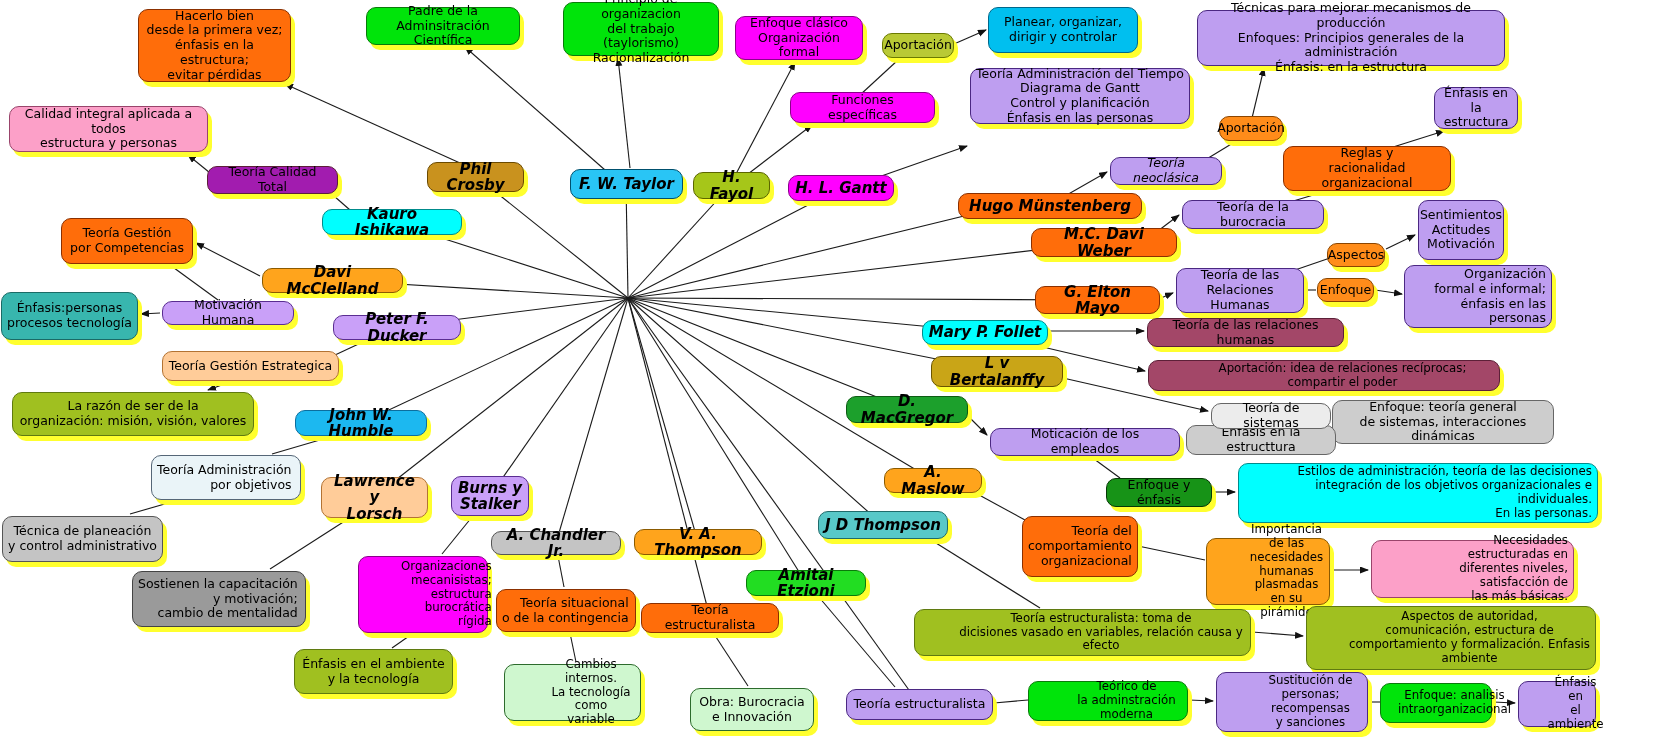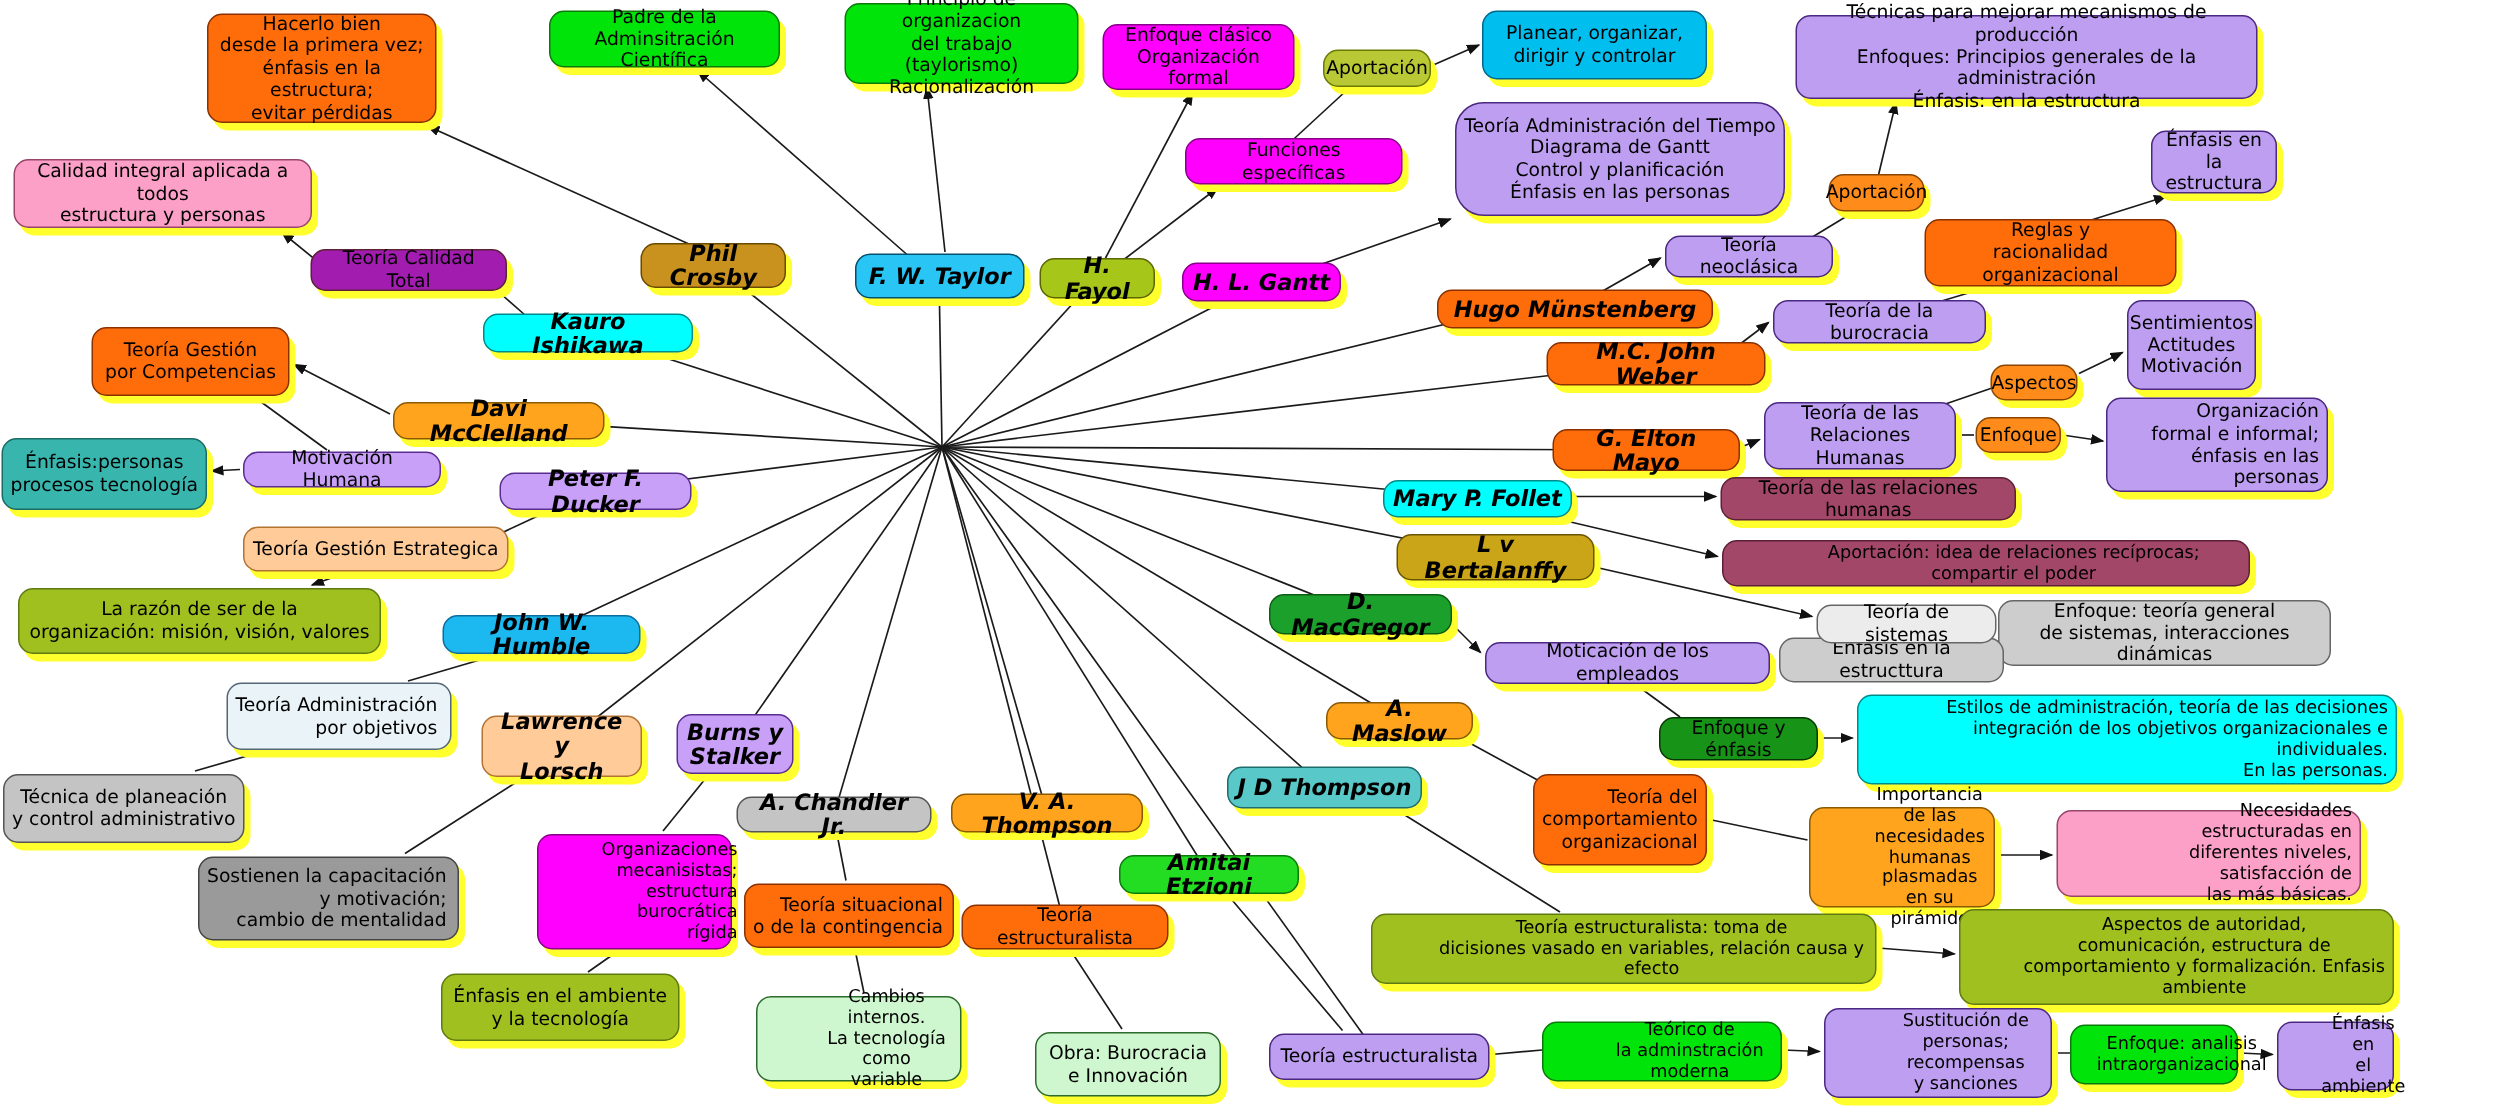--- a/index.html
+++ b/index.html
@@ -117,36 +117,36 @@
 Racionalización</div>
       <div class="node" style="left: 735px; top: 16px; width: 128px; height: 44px; background: rgb(255, 0, 255); border-color: rgb(139, 0, 139);">Enfoque clásico
 Organización formal</div>
       <div class="node" style="left: 882px; top: 33px; width: 72px; height: 25px; background: rgb(185, 201, 53); border-color: rgb(107, 122, 0);">Aportación</div>
       <div class="node" style="left: 988px; top: 7px; width: 150px; height: 46px; background: rgb(0, 191, 239); border-color: rgb(0, 104, 139);">Planear, organizar,
 dirigir y controlar</div>
       <div class="node" style="left: 1197px; top: 10px; width: 308px; height: 56px; background: rgb(190, 158, 240); border-color: rgb(75, 40, 130);">Técnicas para mejorar mecanismos de producción
 Enfoques: Principios generales de la administración
 Énfasis: en la estructura</div>
       <div class="node" style="left: 790px; top: 92px; width: 145px; height: 31px; background: rgb(255, 0, 255); border-color: rgb(139, 0, 139);">Funciones específicas</div>
-      <div class="node" style="left: 970px; top: 68px; width: 220px; height: 76px; background: rgb(190, 158, 240); border-color: rgb(75, 40, 130); border-radius: 19px;">Teoría Administración del Tiempo
+      <div class="node" style="left: 970px; top: 68px; width: 220px; height: 56px; background: rgb(190, 158, 240); border-color: rgb(75, 40, 130);">Teoría Administración del Tiempo
 Diagrama de Gantt
 Control y planificación
 Énfasis en las personas</div>
       <div class="node" style="left: 1219px; top: 116px; width: 64px; height: 25px; background: rgb(255, 140, 26); border-color: rgb(139, 69, 0);">Aportación</div>
       <div class="node" style="left: 1434px; top: 87px; width: 84px; height: 42px; background: rgb(190, 158, 240); border-color: rgb(75, 40, 130);">Énfasis en
 la estructura</div>
       <div class="node" style="left: 1283px; top: 146px; width: 168px; height: 45px; background: rgb(255, 109, 10); border-color: rgb(139, 48, 0);">Reglas y
 racionalidad organizacional</div>
-      <div class="node" style="left: 1110px; top: 157px; width: 112px; height: 28px; background: rgb(190, 158, 240); border-color: rgb(75, 40, 130);">Teoría neoclásica</div>
+      <div class="node" style="left: 1110px; top: 157px; width: 112px; height: 28px; background: rgb(190, 158, 240); border-color: rgb(75, 40, 130); font-style: italic;">Teoría neoclásica</div>
       <div class="node" style="left: 1182px; top: 200px; width: 142px; height: 29px; background: rgb(190, 158, 240); border-color: rgb(75, 40, 130);">Teoría de la burocracia</div>
       <div class="node" style="left: 1418px; top: 200px; width: 86px; height: 60px; background: rgb(190, 158, 240); border-color: rgb(75, 40, 130);">Sentimientos
 Actitudes
 Motivación</div>
       <div class="node" style="left: 1327px; top: 243px; width: 58px; height: 24px; background: rgb(255, 140, 26); border-color: rgb(139, 69, 0);">Aspectos</div>
-      <div class="node name" style="left: 1031px; top: 228px; width: 146px; height: 29px; background: rgb(255, 109, 10); border-color: rgb(139, 48, 0);">M.C. John Weber</div>
+      <div class="node name" style="left: 1031px; top: 228px; width: 146px; height: 29px; background: rgb(255, 109, 10); border-color: rgb(139, 48, 0);">M.C. Davi Weber</div>
       <div class="node name" style="left: 1035px; top: 286px; width: 125px; height: 28px; background: rgb(255, 109, 10); border-color: rgb(139, 48, 0);">G. Elton Mayo</div>
       <div class="node" style="left: 1176px; top: 268px; width: 128px; height: 45px; background: rgb(190, 158, 240); border-color: rgb(75, 40, 130);">Teoría de las
 Relaciones Humanas</div>
       <div class="node" style="left: 1317px; top: 278px; width: 57px; height: 24px; background: rgb(255, 140, 26); border-color: rgb(139, 69, 0);">Enfoque</div>
       <div class="node left" style="left: 1404px; top: 265px; width: 148px; height: 63px; background: rgb(190, 158, 240); border-color: rgb(75, 40, 130);">Organización
 formal e informal;
 énfasis en las personas</div>
       <div class="node name" style="left: 922px; top: 320px; width: 126px; height: 25px; background: rgb(0, 255, 255); border-color: rgb(0, 139, 139);">Mary P. Follet</div>
       <div class="node" style="left: 1147px; top: 318px; width: 197px; height: 29px; background: rgb(163, 71, 104); border-color: rgb(92, 32, 56);">Teoría de las relaciones humanas</div>
       <div class="node name" style="left: 931px; top: 356px; width: 132px; height: 31px; background: rgb(201, 165, 23); border-color: rgb(107, 85, 0);">L v Bertalanffy</div>

